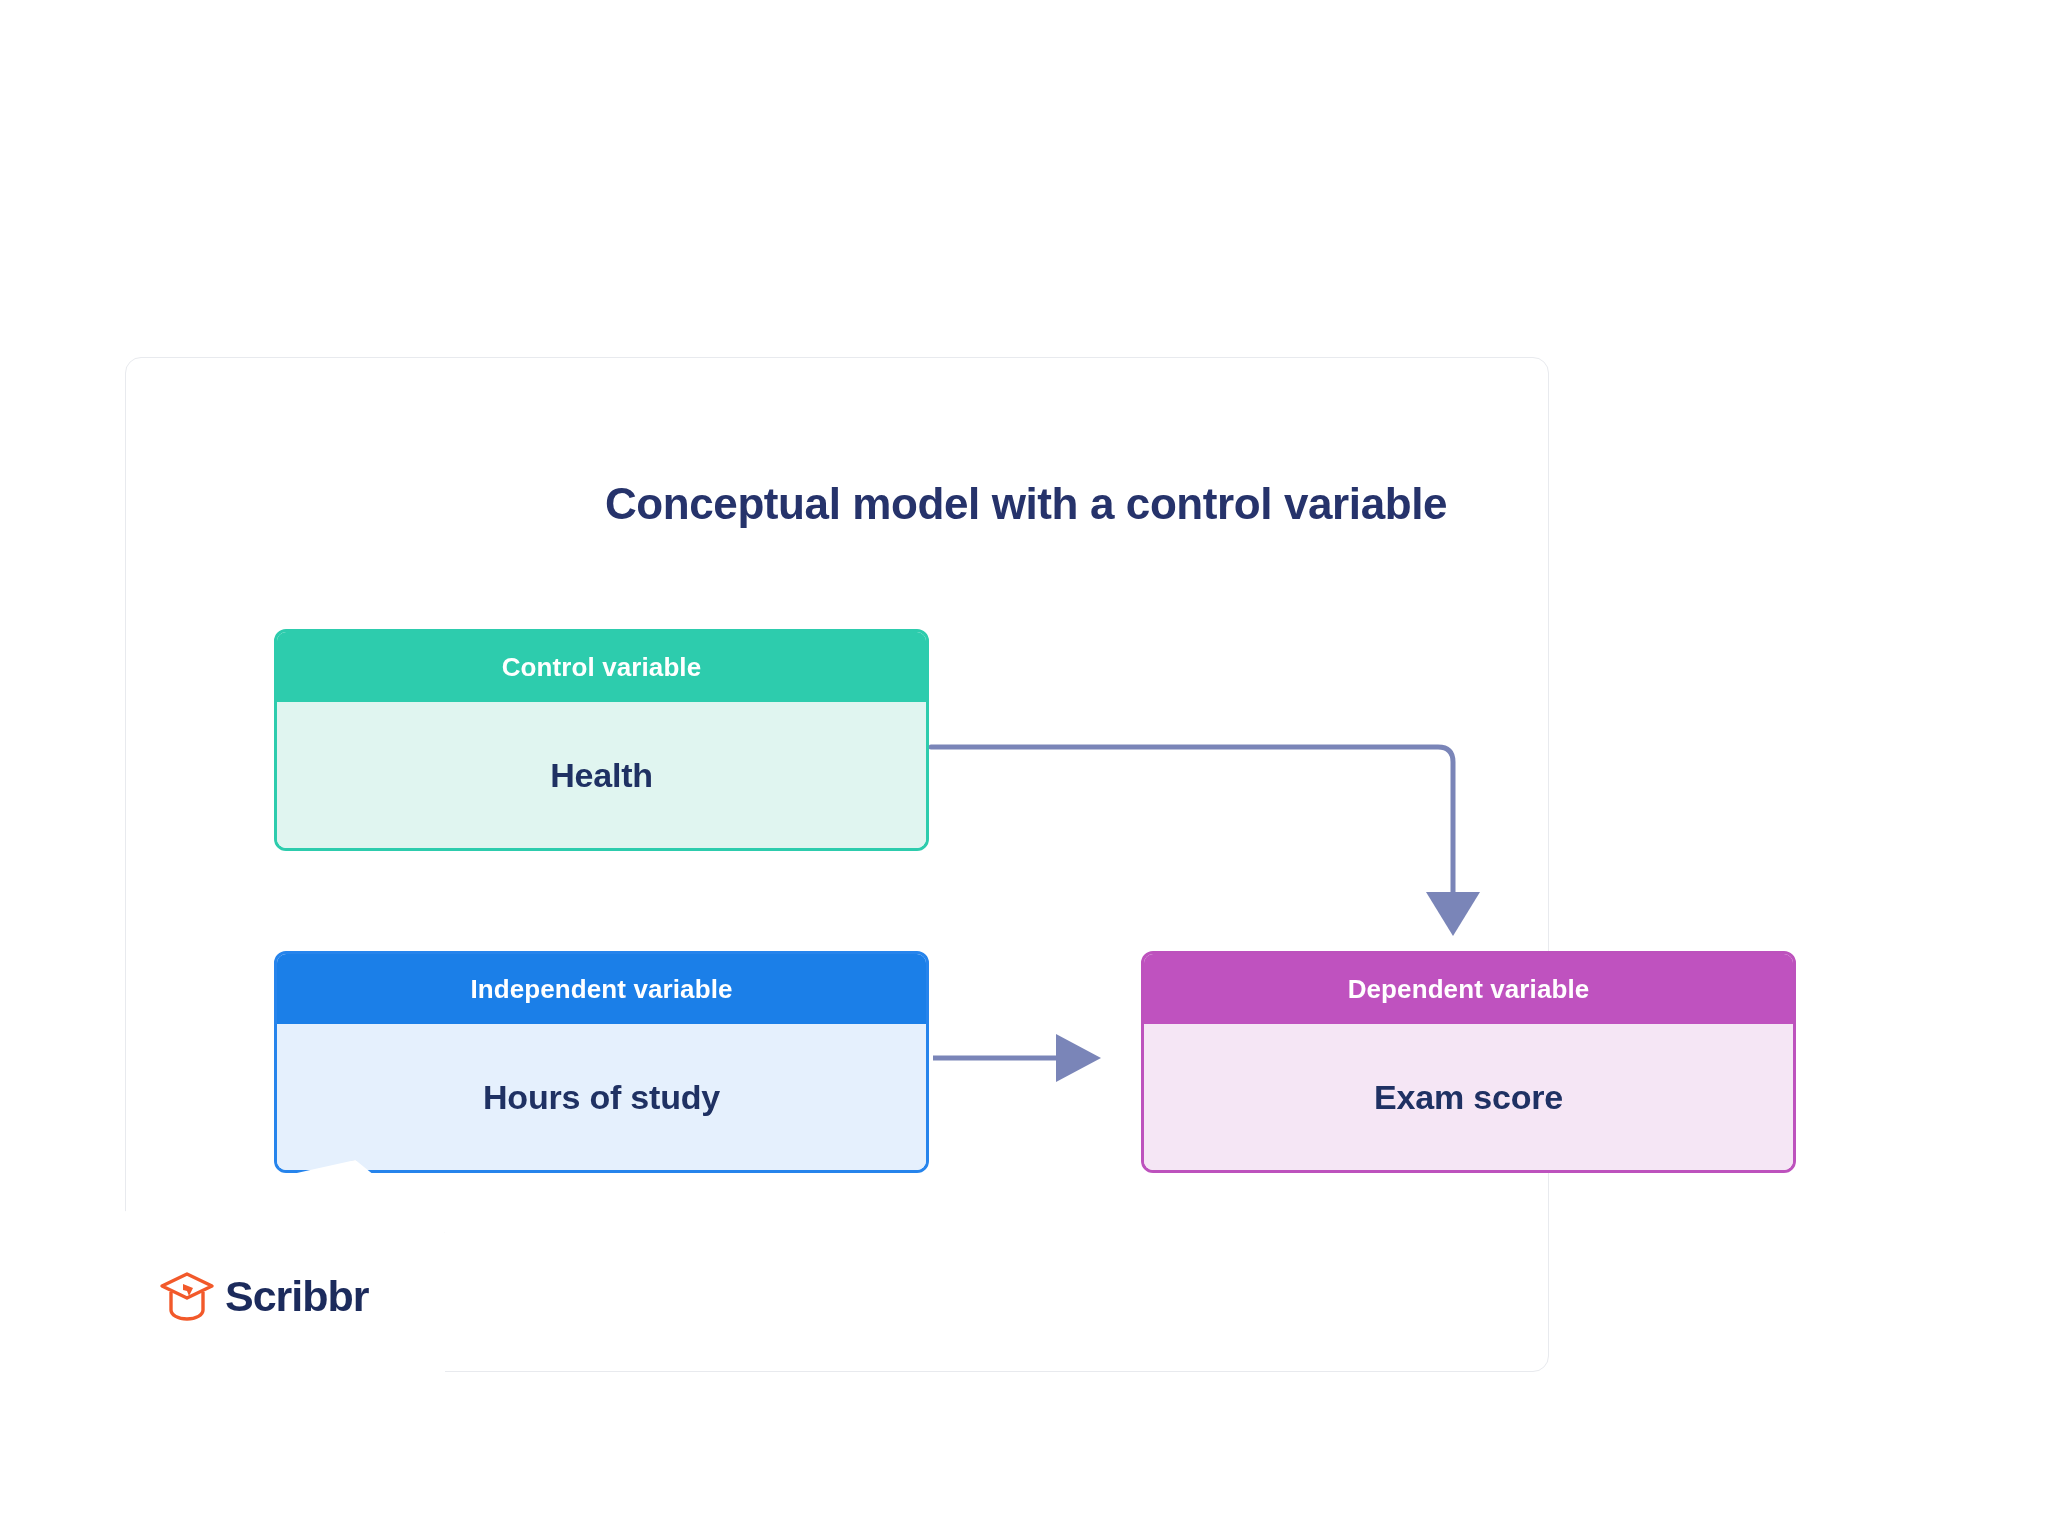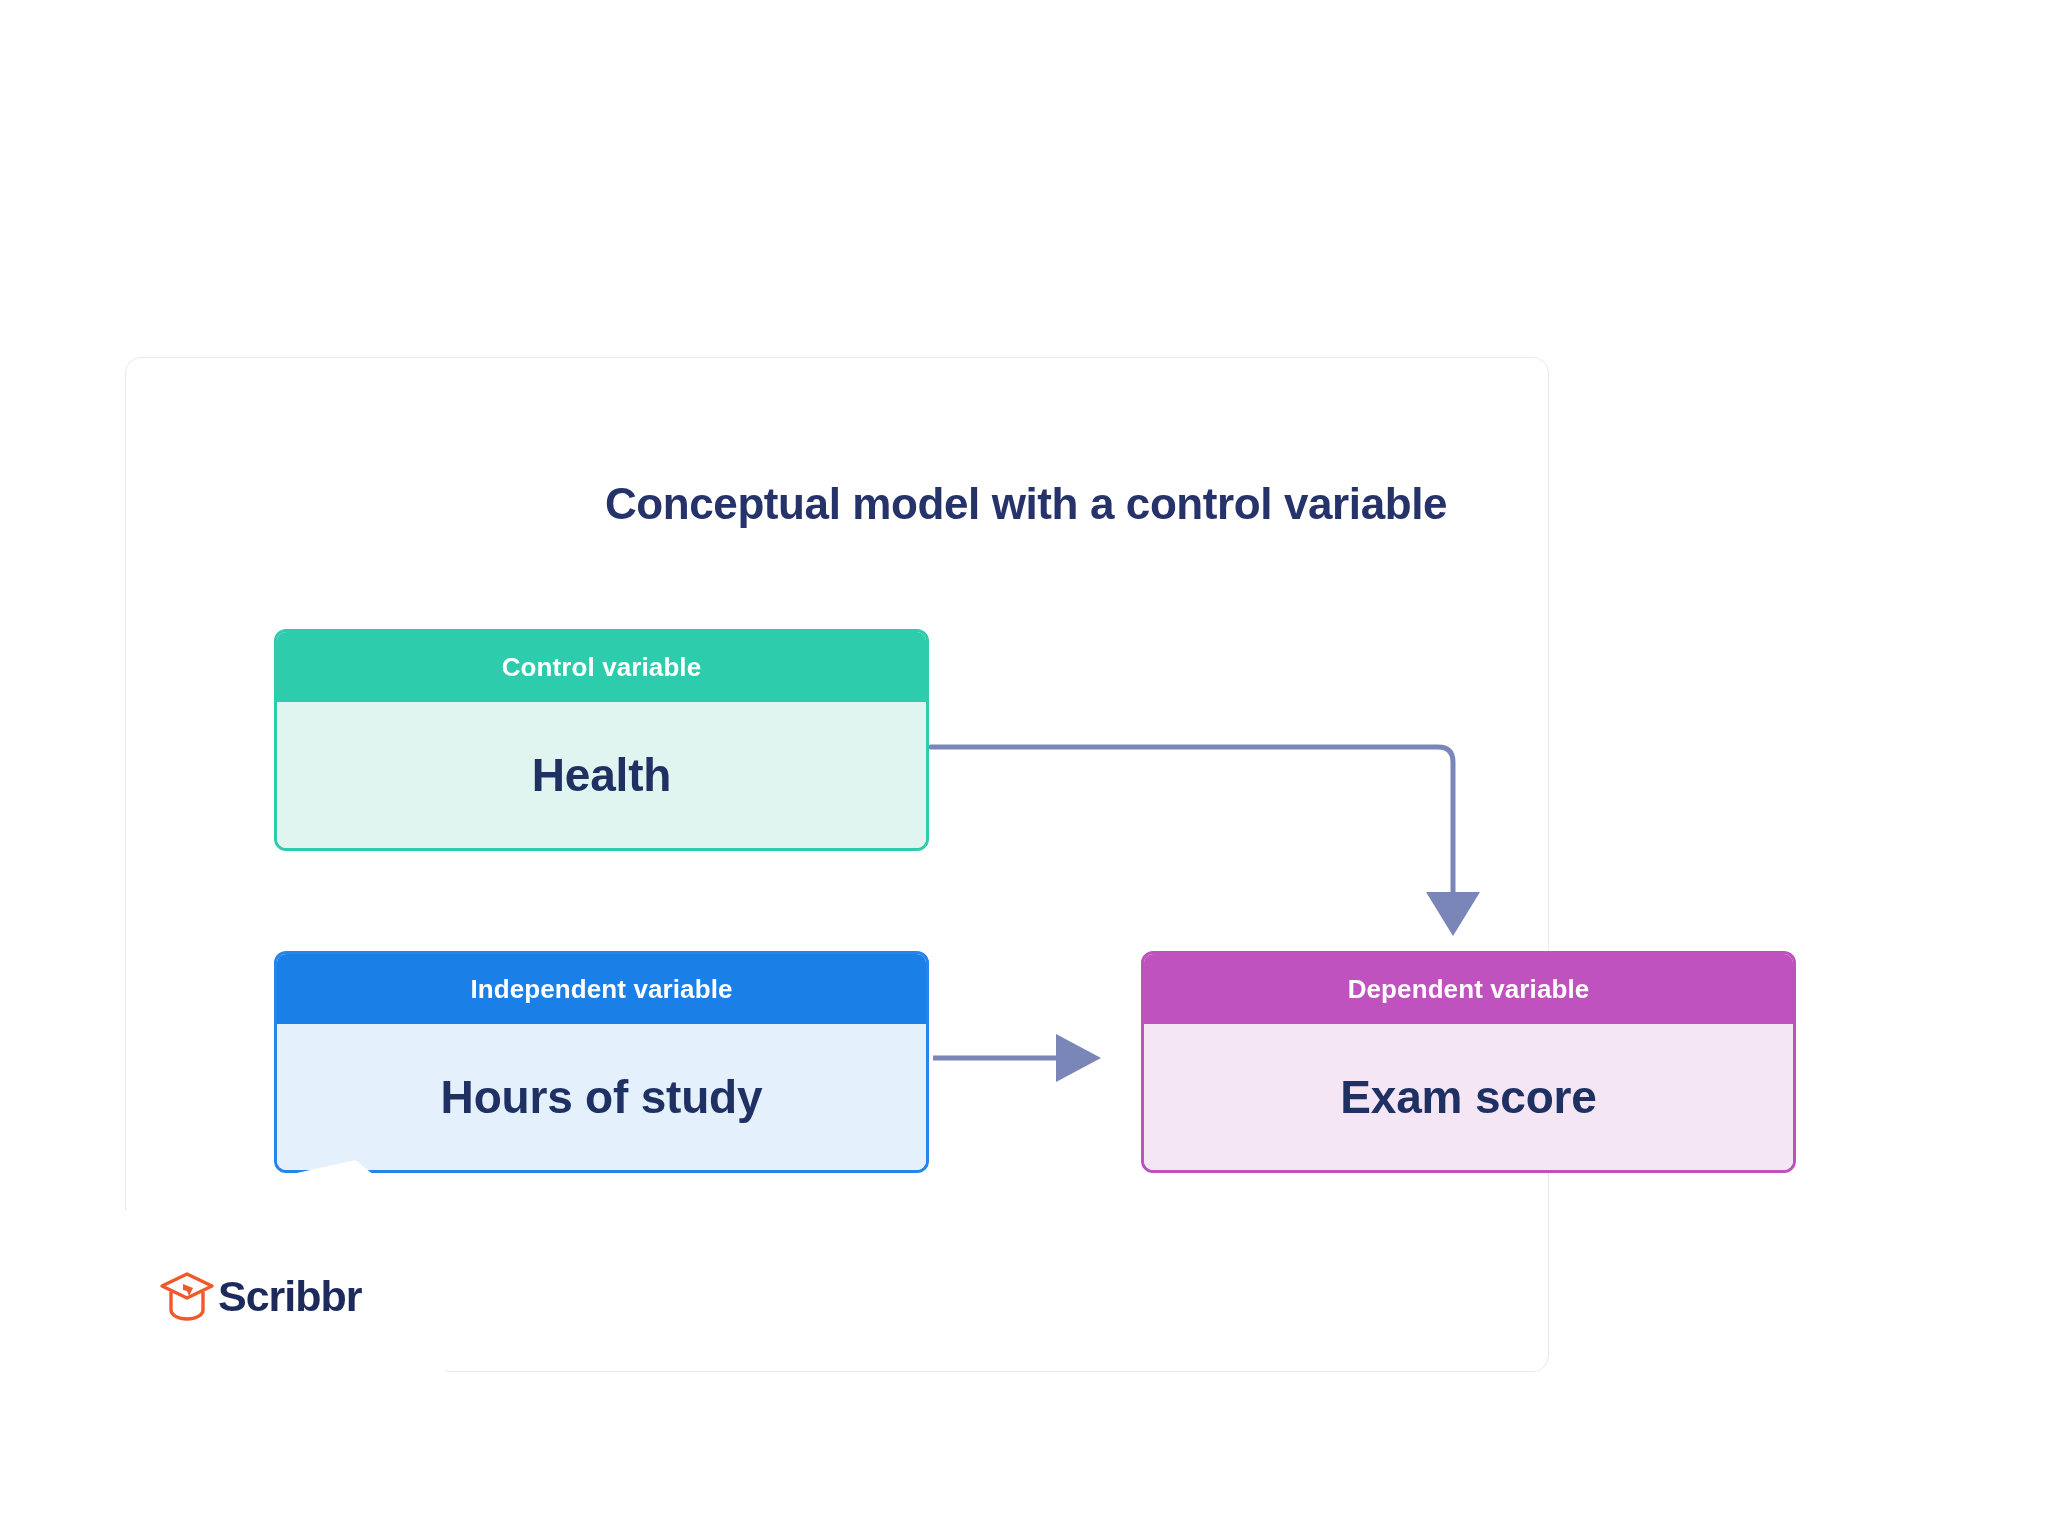--- a/index.html
+++ b/index.html
@@ -66,21 +66,21 @@
     letter-spacing: 0.1px;
     white-space: nowrap;
   }
   .var-body {
     width: 100%;
     height: calc(100% - 70px);
     display: flex;
     align-items: center;
     justify-content: center;
     color: #1f3163;
-    font-size: 46px;
+    font-size: 34px;
     font-weight: bold;
     letter-spacing: -0.2px;
     white-space: nowrap;
   }
 
   
   #box-control {
     left: 148px; top: 271px;
     width: 655px; height: 222px;
     border-color: #2dccad;
@@ -125,21 +125,21 @@
     border-bottom-left-radius: 16px;
     box-shadow: 6px -7px 14px -6px rgba(25, 35, 70, 0.16);
     clip-path: polygon(0% 24%, 72% 0%, 100% 34%, 100% 100%, 0% 100%);
   }
   .brand-row {
     position: absolute;
     left: 34px;
     top: 110px;
     display: flex;
     align-items: center;
-    gap: 1px;
+    gap: 8px;
   }
   .brand-name {
     font-size: 43px;
     font-weight: bold;
     color: #1c2b5c;
     letter-spacing: -1px;
   }
 </style>
 </head>
 <body>

